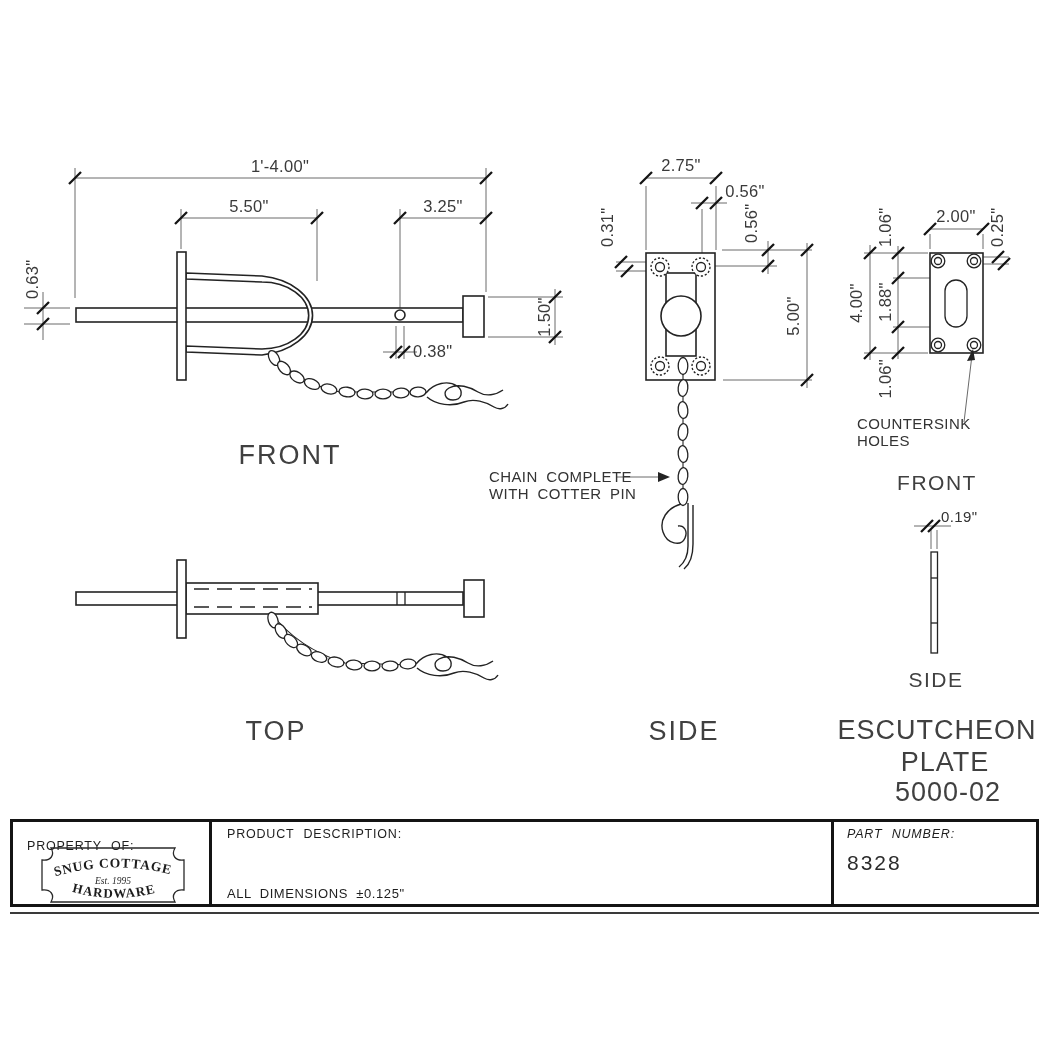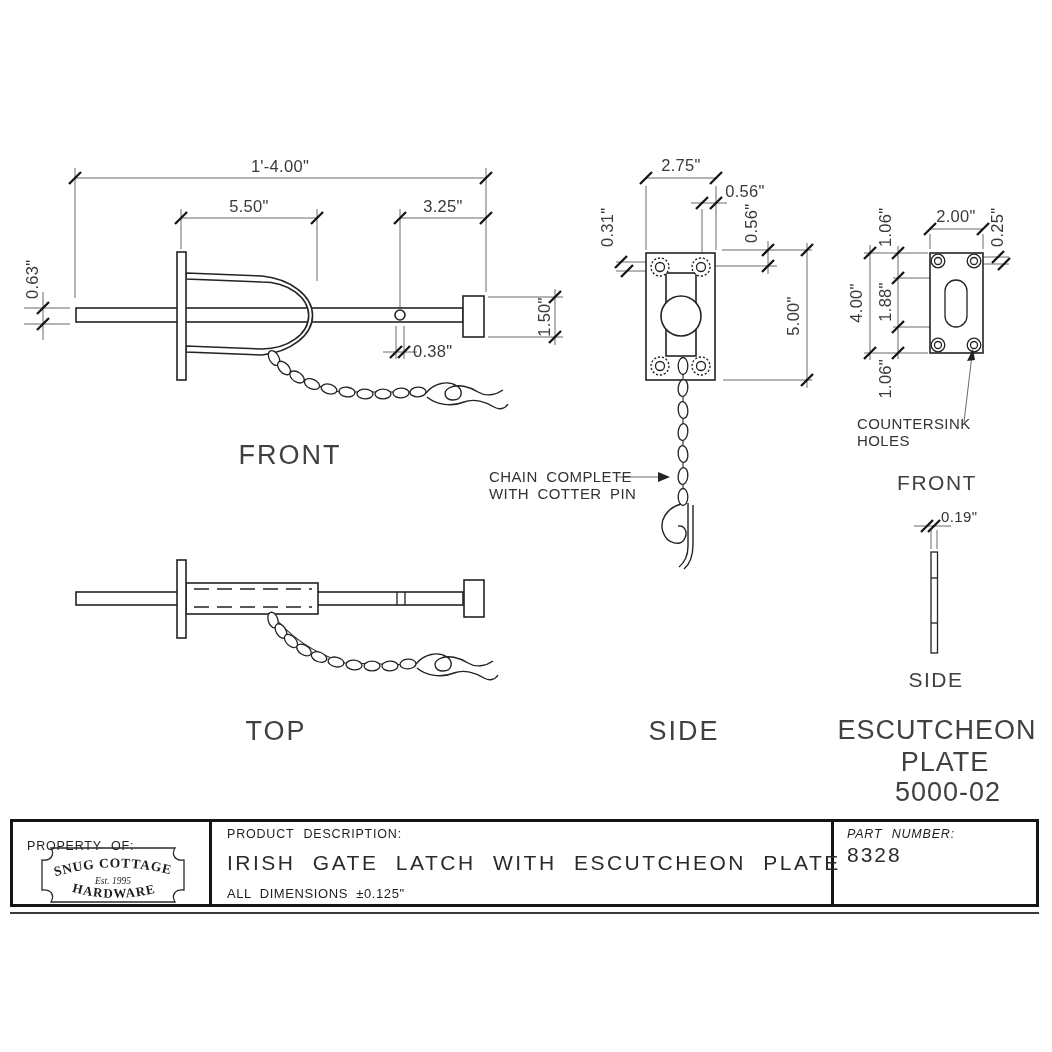--- a/index.html
+++ b/index.html
@@ -28,21 +28,21 @@
   
   .tblock { position:absolute; left:10px; top:819px; width:1029px; height:88px;
             border:3px solid #141414; box-sizing:border-box; display:flex; background:#fff; }
   .tcell  { position:relative; box-sizing:border-box; height:100%; }
   .tcell-1 { width:199px; border-right:3px solid #141414; }
   .tcell-2 { width:622px; border-right:3px solid #141414; }
   .tcell-3 { flex:1; }
   .tlabel { position:absolute; font-size:12.5px; color:#1e1e1e; letter-spacing:0.8px; word-spacing:5px; white-space:nowrap; }
   .tdesc  { position:absolute; left:15px; top:29px; font-size:21px; color:#2b2b2b; letter-spacing:2.5px; word-spacing:9px; white-space:nowrap; }
   .ttol   { position:absolute; left:15px; top:64px; font-size:13px; color:#1e1e1e; letter-spacing:0.6px; word-spacing:4px; }
-  .tpart  { position:absolute; left:13px; top:21px; font-size:21px; color:#2b2b2b; letter-spacing:2px; }
+  .tpart  { position:absolute; left:13px; top:29px; font-size:21px; color:#2b2b2b; letter-spacing:2px; }
   .bottomline { position:absolute; left:10px; top:912px; width:1029px; height:1.5px; background:#3a3a3a; }
   .badge { position:absolute; left:24px; top:22px; }
   .badge-border { fill:none; stroke:#2a2a2a; stroke-width:1.3; }
   .badge-top { font-family:"Liberation Serif", serif; font-weight:bold; font-size:13.5px; fill:#1c1c1c; letter-spacing:0.8px; }
   .badge-mid { font-family:"Liberation Serif", serif; font-style:italic; font-size:9.5px; fill:#2a2a2a; }
   .badge-bot { font-family:"Liberation Serif", serif; font-weight:bold; font-size:13px; fill:#1c1c1c; letter-spacing:1px; }
 </style>
 </head>
 <body>
 
@@ -298,21 +298,20 @@
         <path id="arcBot" d="M26,45 Q76,62 128,46"></path>
       </defs>
       <path class="badge-border" d="M14,4 H138 C134,11 138,17 147,16 V46 C138,45 134,51 138,58 H14 C18,51 14,45 5,46 V16 C14,17 18,11 14,4 Z"></path>
       <text class="badge-top"><textPath href="#arcTop" startOffset="50%" text-anchor="middle">SNUG COTTAGE</textPath></text>
       <text class="badge-mid" x="76" y="40" text-anchor="middle">Est. 1995</text>
       <text class="badge-bot"><textPath href="#arcBot" startOffset="50%" text-anchor="middle">HARDWARE</textPath></text>
     </svg>
   </div>
   <div class="tcell tcell-2">
     <div class="tlabel" style="left:15px; top:5px;">PRODUCT DESCRIPTION:</div>
-    <div class="tdesc">IRISH GATE LATCH WITH ESCUTCHEON PLATE</div>
     <div class="ttol">ALL DIMENSIONS ±0.125"</div>
   </div>
   <div class="tcell tcell-3">
     <div class="tlabel" style="left:13px; top:5px;font-style:italic;">PART NUMBER:</div>
     <div class="tpart">8328</div>
   </div>
 </div>
 <div class="bottomline"></div>
 
 </div>

